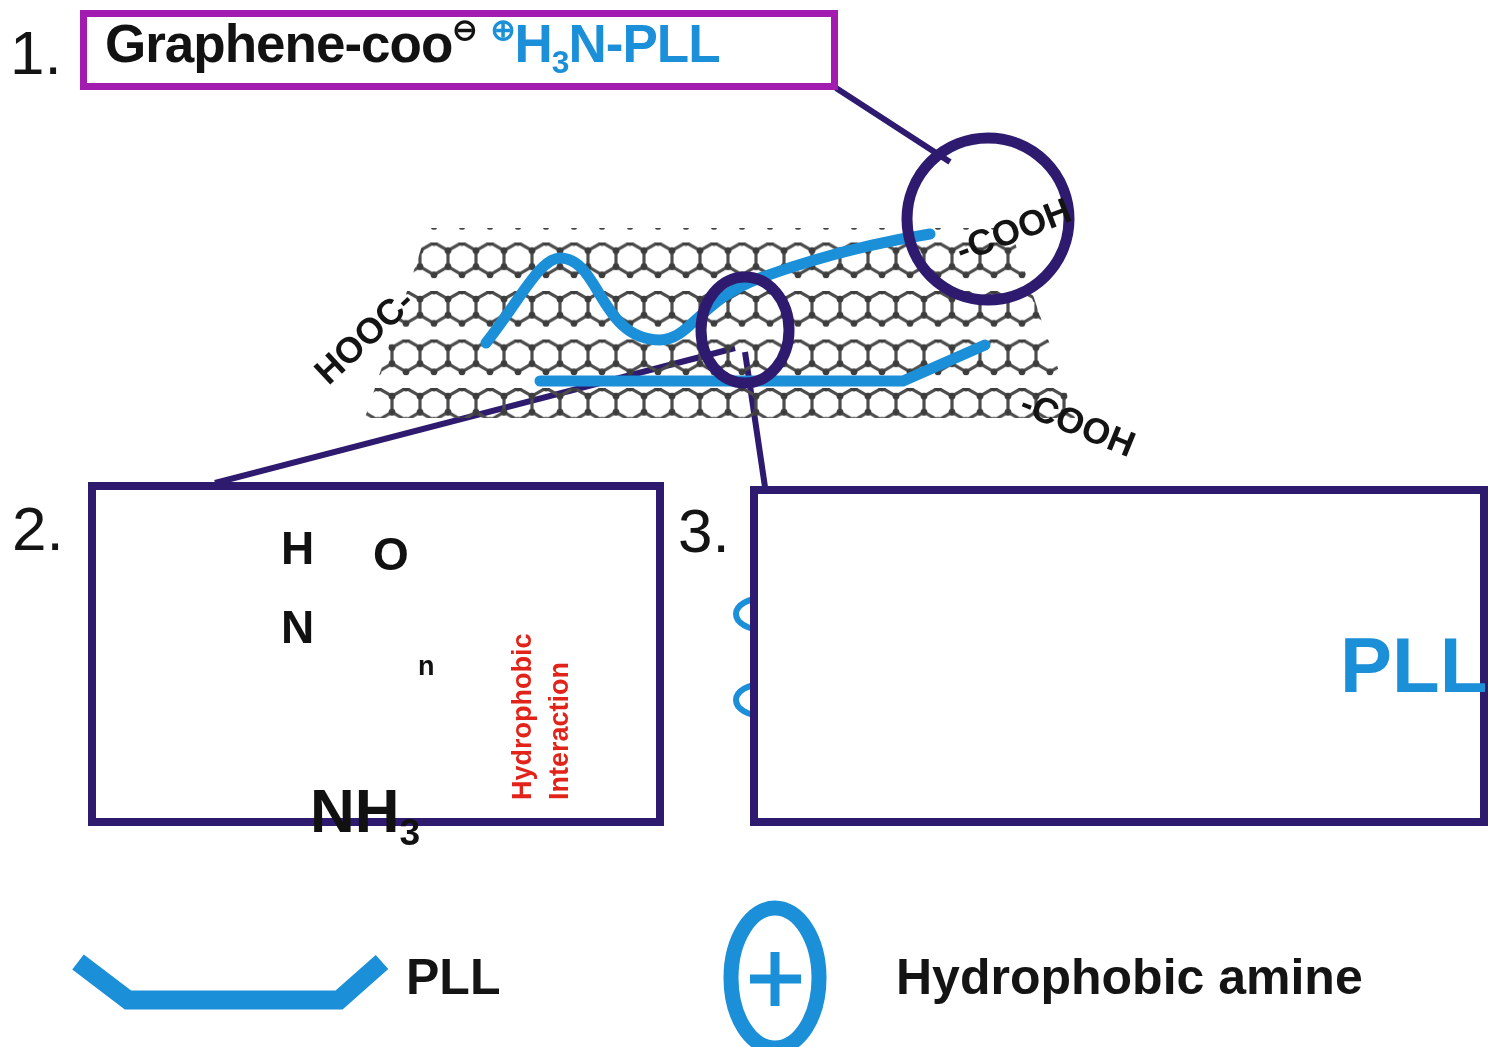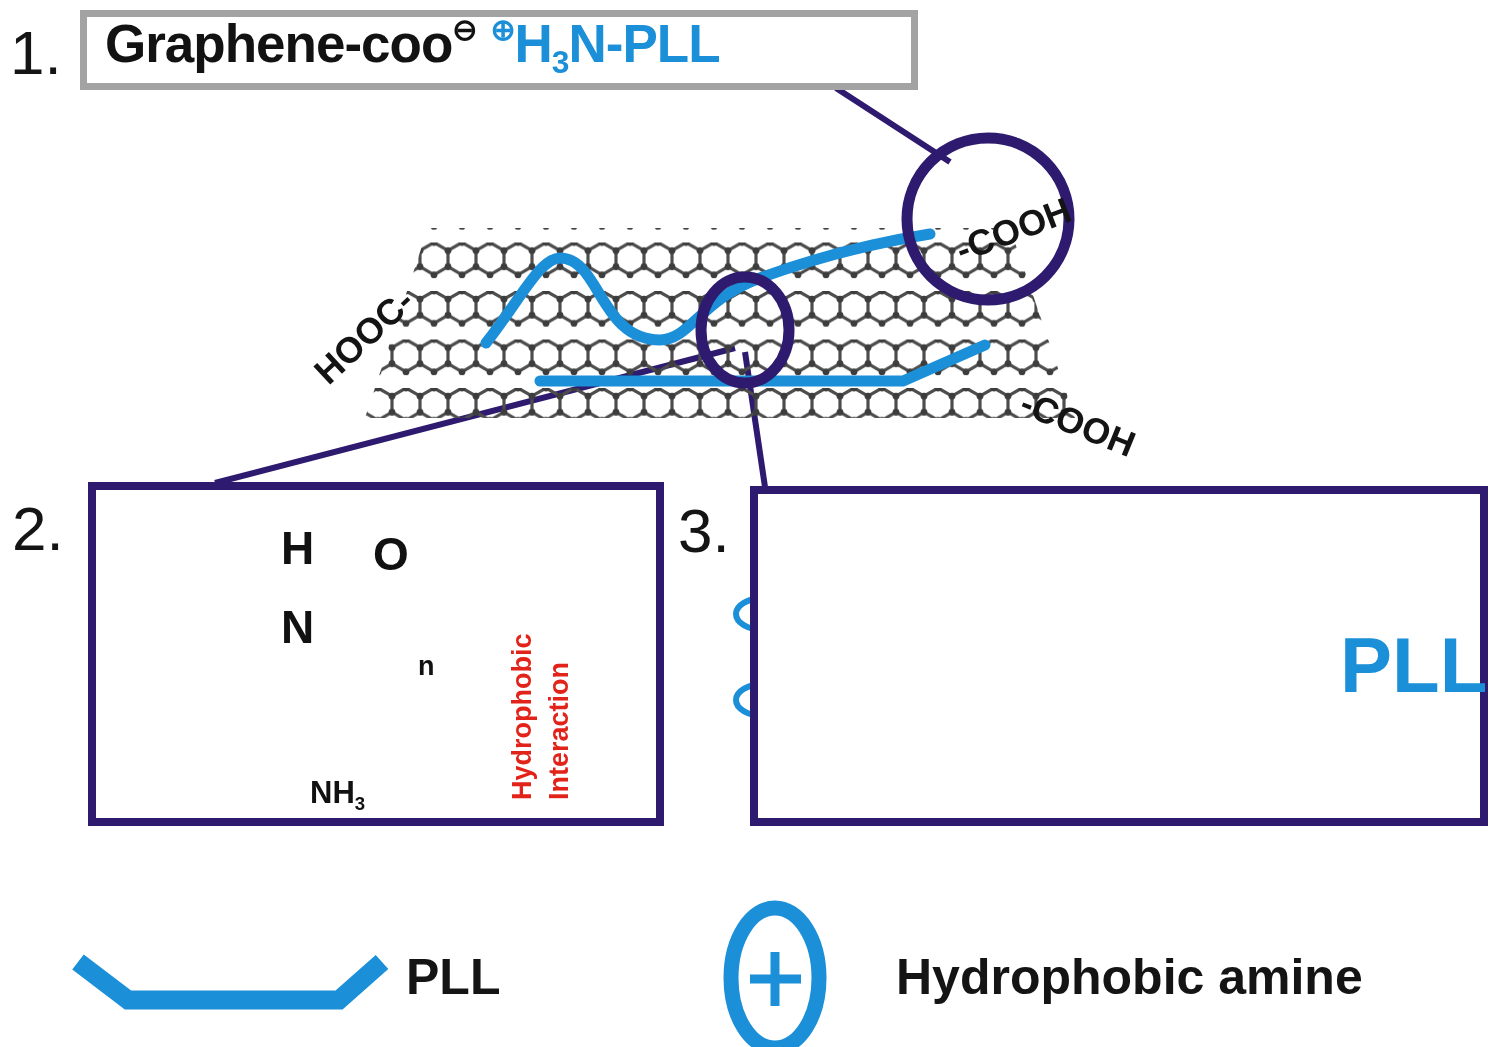--- a/index.html
+++ b/index.html
@@ -7,22 +7,22 @@
        font-family:"Liberation Sans",sans-serif;}
   .stage{position:absolute;left:0;top:0;width:1502px;height:1047px;}
   svg{position:absolute;left:0;top:0;}
   .abs{position:absolute;}
 
   
   .step-num{font-family:"Liberation Sans",sans-serif;font-weight:400;
             color:#141414;font-size:62px;line-height:1;}
 
   
-  .eqbox{position:absolute;left:80px;top:10px;width:838px;height:80px;
-         border:7px solid #a3a3a3;background:#fff;box-sizing:border-box;}
+  .eqbox{position:absolute;left:80px;top:10px;width:758px;height:80px;
+         border:7px solid #a21caf;background:#fff;box-sizing:border-box;}
   .eqline{position:absolute;left:18px;top:-4px;white-space:nowrap;
           font-weight:700;font-size:53px;letter-spacing:-1px;}
   .blk{color:#121212;}
   .blu{color:#1b8fd8;}
   .sub{font-size:0.6em;vertical-align:-0.35em;}
   .chg{display:inline-block;position:relative;top:-22px;font-size:30px;}
 
   
   .panel{position:absolute;border:8px solid #2e1a6e;background:#fff;box-sizing:border-box;}
   #panel2{left:88px;top:482px;width:576px;height:344px;}
@@ -194,21 +194,21 @@
   <div class="abs" style="left:950px;top:232px;transform:rotate(-21deg);transform-origin:left top;
        font-weight:700;font-size:36px;color:#141414;white-space:nowrap;">-COOH</div>
 
   <div class="panel" id="panel2"></div>
   <div class="panel" id="panel3"></div>
 
   <div class="chem abs" style="left:281px;top:521px;font-size:46px;">H</div>
   <div class="chem abs" style="left:281px;top:600px;font-size:46px;">N</div>
   <div class="chem abs" style="left:373px;top:527px;font-size:46px;">O</div>
   <div class="chem abs" style="left:418px;top:651px;font-size:27px;">n</div>
-  <div class="chem abs" style="left:310px;top:775px;font-size:31px;"><span>NH</span><span class="sub">3</span></div>
+  <div class="chem abs" style="left:310px;top:775px;font-size:62px;"><span>NH</span><span class="sub">3</span></div>
 
   <div class="hyd" style="left:508px;top:800px;">Hydrophobic</div>
   <div class="hyd" style="left:545px;top:800px;">Interaction</div>
 
   <div class="pll-blue abs" style="left:1340px;top:620px;font-size:78px;">PLL</div>
 
   <div class="legend-label" style="left:406px;top:948px;">PLL</div>
   <div class="legend-label" style="left:896px;top:948px;">Hydrophobic amine</div>
 
 </div>

